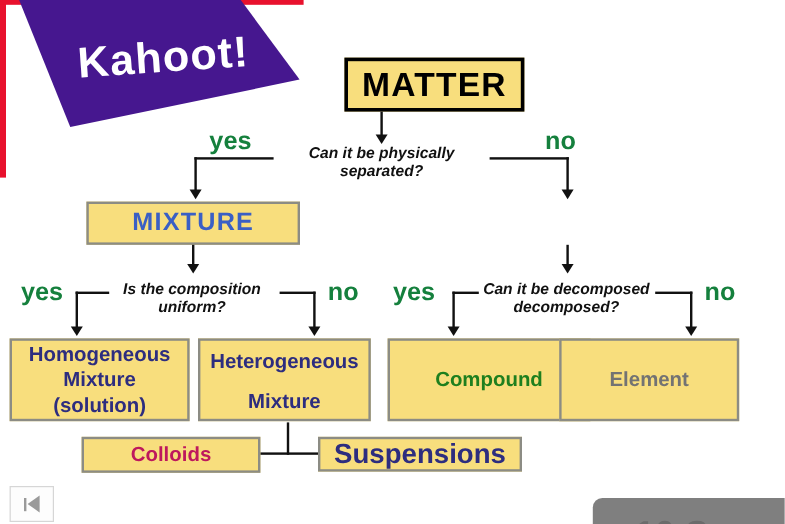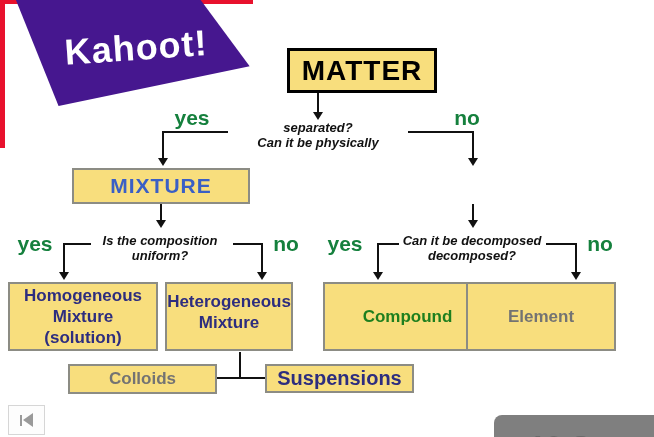--- a/index.html
+++ b/index.html
@@ -24,26 +24,26 @@
   .fbox{
     position:absolute;box-sizing:border-box;background:#F8DE7D;
     border:2px solid #8C8C84;display:flex;align-items:center;justify-content:center;
     text-align:center;font-weight:bold;line-height:1.25;
   }
   .b-matter{left:243px;top:48px;width:150px;height:45px;border:3px solid #000;
     color:#000;font-size:28px;letter-spacing:1px;margin-left:44px;}
   .b-mixture{left:72px;top:168px;width:178px;height:36px;color:#3A5FC5;font-size:21px;letter-spacing:1px;}
   .b-pure{left:365px;top:168px;width:217px;height:36px;color:#1E7F1E;font-size:21px;letter-spacing:1px;}
   .b-homog{left:8px;top:282px;width:150px;height:69px;color:#2D2D7F;font-size:17px;flex-direction:column;}
-  .b-heterog{left:165px;top:282px;width:128px;height:69px;color:#2D2D7F;font-size:17px;
-    flex-direction:column;justify-content:flex-start;padding-top:7px;}
+  .b-heterog{left:165px;top:282px;width:144px;height:69px;color:#2D2D7F;font-size:17px;
+    flex-direction:column;justify-content:flex-start;padding-top:7px;gap:12px;}
   .b-compound{left:323px;top:282px;width:169px;height:69px;color:#1E7F1E;font-size:17px;}
   .b-element{left:466px;top:282px;width:150px;height:69px;color:#737373;font-size:17px;}
-  .b-colloids{left:68px;top:364px;width:149px;height:30px;color:#737373;font-size:17px;}
-  .b-susp{left:265px;top:364px;width:149px;height:29px;color:#2D2D7F;font-size:20px;}
+  .b-colloids{left:68px;top:364px;width:149px;height:30px;color:#be185d;font-size:17px;}
+  .b-susp{left:265px;top:364px;width:170px;height:29px;color:#2D2D7F;font-size:23px;}
   
   .question{
     position:absolute;text-align:center;font-weight:bold;font-style:italic;
     color:#111;font-size:13px;line-height:1.18;transform:translateX(-50%);
   }
   .q1{left:318px;top:120px;width:160px;}
   .q2{left:160px;top:233px;width:150px;}
   .q3{left:472px;top:233px;width:160px;}
   
   .yn{position:absolute;color:#15803d;font-weight:bold;font-size:21px;transform:translateX(-50%);}
@@ -84,22 +84,22 @@
   </div>
 
   <div class="fbox b-matter">
     <span>MATTER</span>
   </div>
 
   <div class="ln" style="left:317px;top:93px;width:2px;height:20px;"></div>
   <div class="arrow-down" style="left:313px;top:112px;"></div>
 
   <div class="question q1">
+    <div>Can it be physically</div>
     <div>separated?</div>
-    <div>Can it be physically</div>
   </div>
   <div class="yn" style="left:192px;top:106px;">yes</div>
   <div class="yn" style="left:467px;top:106px;">no</div>
 
   <div class="ln" style="left:162px;top:131px;width:66px;height:2px;"></div>
   <div class="ln" style="left:162px;top:131px;width:2px;height:28px;"></div>
   <div class="arrow-down" style="left:158px;top:158px;"></div>
   <div class="ln" style="left:408px;top:131px;width:66px;height:2px;"></div>
   <div class="ln" style="left:472px;top:131px;width:2px;height:28px;"></div>
   <div class="arrow-down" style="left:468px;top:158px;"></div>

